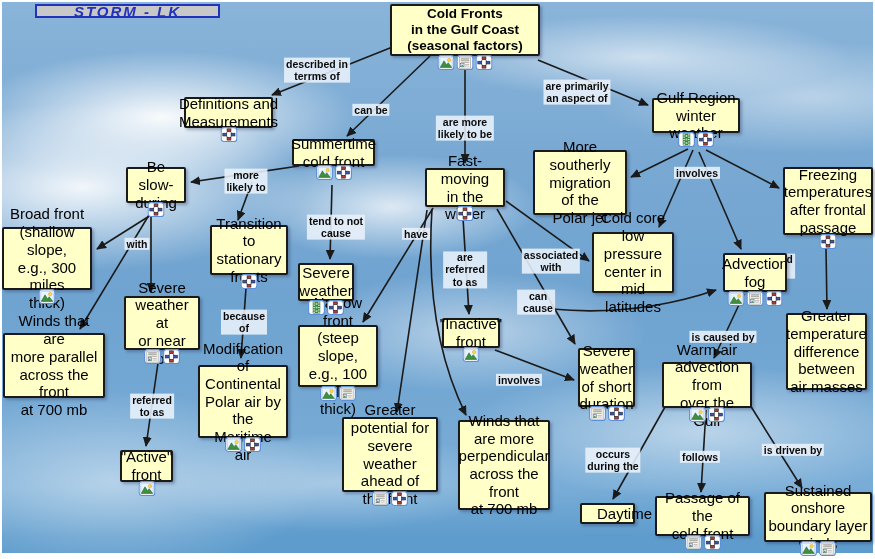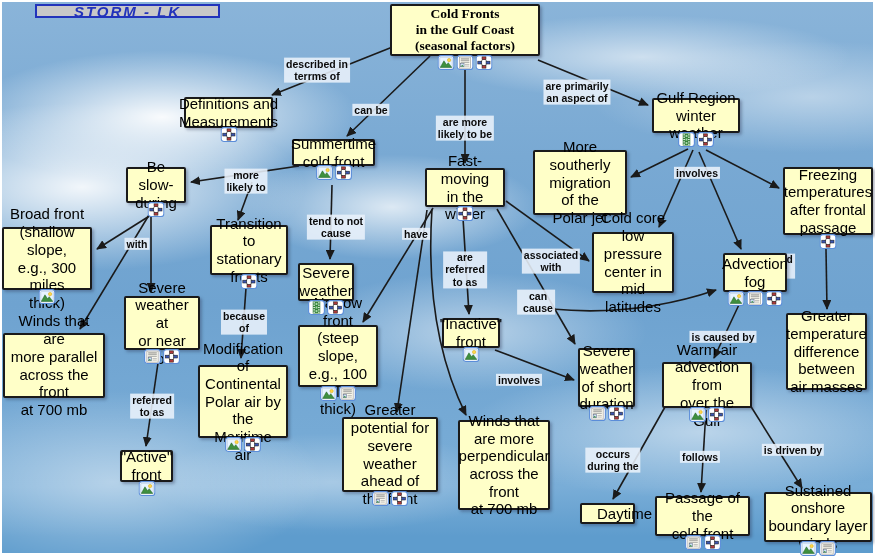--- a/index.html
+++ b/index.html
@@ -14,21 +14,21 @@
       radial-gradient(ellipse 320px 80px at 810px 95px, rgba(255,255,255,0.45), rgba(255,255,255,0) 70%),
       radial-gradient(ellipse 250px 85px at 470px 330px, rgba(255,255,255,0.5), rgba(255,255,255,0) 70%),
       radial-gradient(ellipse 340px 95px at 700px 430px, rgba(255,255,255,0.5), rgba(255,255,255,0) 70%),
       radial-gradient(ellipse 300px 130px at 110px 480px, rgba(255,255,255,0.45), rgba(255,255,255,0) 70%),
       radial-gradient(ellipse 260px 70px at 330px 480px, rgba(255,255,255,0.35), rgba(255,255,255,0) 70%),
       linear-gradient(180deg,#8ab4d9 0%,#79a9d3 28%,#6fa3d0 55%,#79add7 88%,#5e9ccd 97%,#5e9ccd 100%);}
   #edge-layer{position:absolute;left:0;top:0;z-index:1;}
   .node{position:absolute;z-index:3;background:#FFFFC8;border:2px solid #1a1a1a;border-radius:2px;
     box-shadow:2px 2px 3px rgba(40,50,80,0.35);display:flex;align-items:center;justify-content:center;
     text-align:center;color:#000;font-size:15px;line-height:1.18;white-space:pre-line;box-sizing:border-box;padding:1px 2px;}
-  .node.root{font-weight:bold;font-size:13.5px;line-height:1.2;font-family:Liberation Serif, serif;}
+  .node.root{font-weight:bold;font-size:13.5px;line-height:1.2;}
   .phrase{position:absolute;z-index:2;transform:translate(-50%,-50%);background:rgba(233,241,250,0.88);
     color:#0a0a0a;font-weight:bold;font-size:10.5px;line-height:1.18;text-align:center;white-space:pre-line;padding:0 2px;}
   .iconrow{position:absolute;z-index:4;display:flex;gap:2px;transform:translateX(-50%);}
   .iconrow span{display:block;height:15px;}
   #title-box{position:absolute;left:35px;top:4px;width:185px;height:14px;z-index:5;
     background:#c8c8c8;border:2px solid #2233bb;box-sizing:border-box;display:flex;align-items:center;justify-content:center;
     color:#2233bb;font-weight:bold;font-style:italic;font-size:15px;letter-spacing:2px;}
 </style>
 </head>
 <body>

